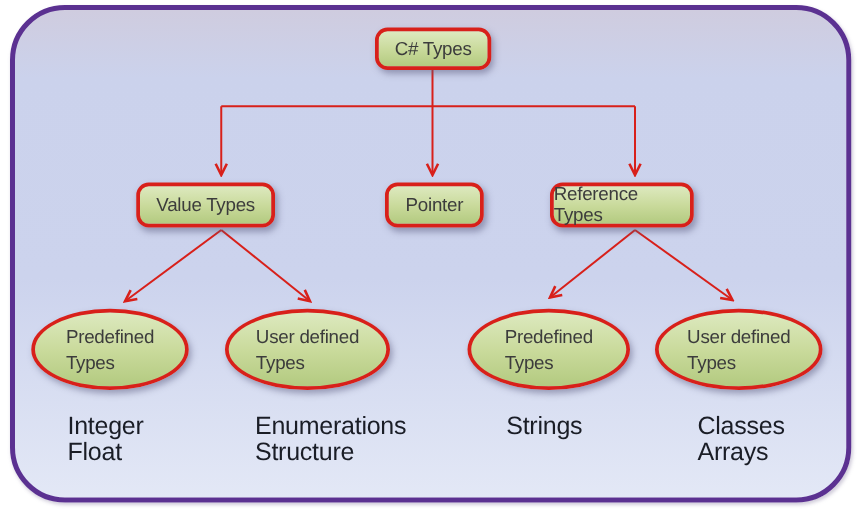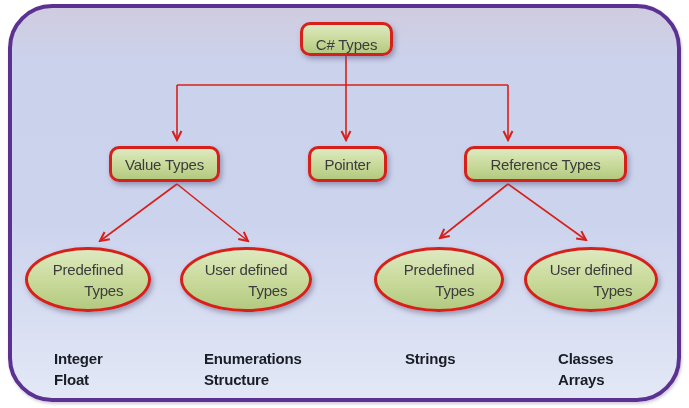--- a/index.html
+++ b/index.html
@@ -50,35 +50,35 @@
     box-shadow: 2px 3px 5px rgba(90,90,125,0.5);
     display: flex;
     align-items: center;
     justify-content: center;
     color: var(--node-text, #3c3c3c);
     font-size: 15px;
     letter-spacing: -0.2px;
   }
   .node.box { border-radius: 10px; }
   .node.ellipse { border-radius: 50%; }
-  .node .lines { text-align: right; line-height: 21px; }
-  .n-root  { left: 300px; top: 22px;  width: 93px;  height: 34px; align-items: flex-end; }
+  .node .lines { text-align: left; line-height: 21px; }
+  .n-root  { left: 300px; top: 22px;  width: 93px;  height: 34px; }
   .n-value { left: 109px; top: 146px; width: 111px; height: 36px; }
   .n-pointer { left: 308px; top: 146px; width: 79px; height: 36px; align-items: center; }
-  .n-ref   { left: 464px; top: 146px; width: 163px; height: 36px; }
+  .n-ref   { left: 440px; top: 146px; width: 115px; height: 36px; }
   .e1 { left: 25px;  top: 247px; width: 126px; height: 65px; }
   .e2 { left: 180px; top: 247px; width: 132px; height: 65px; }
   .e3 { left: 374px; top: 247px; width: 130px; height: 65px; }
   .e4 { left: 524px; top: 247px; width: 134px; height: 65px; }
   .type-list {
     position: absolute;
-    top: 348px;
+    top: 331px;
     color: var(--list-text, #1a1d26);
-    font-weight: 700;
-    font-size: 15px;
+    font-weight: 400;
+    font-size: 20px;
     line-height: 21px;
     letter-spacing: -0.2px;
   }
   .l1 { left: 54px; }
   .l2 { left: 204px; }
   .l3 { left: 405px; }
   .l4 { left: 558px; }
 </style>
 </head>
 <body>

